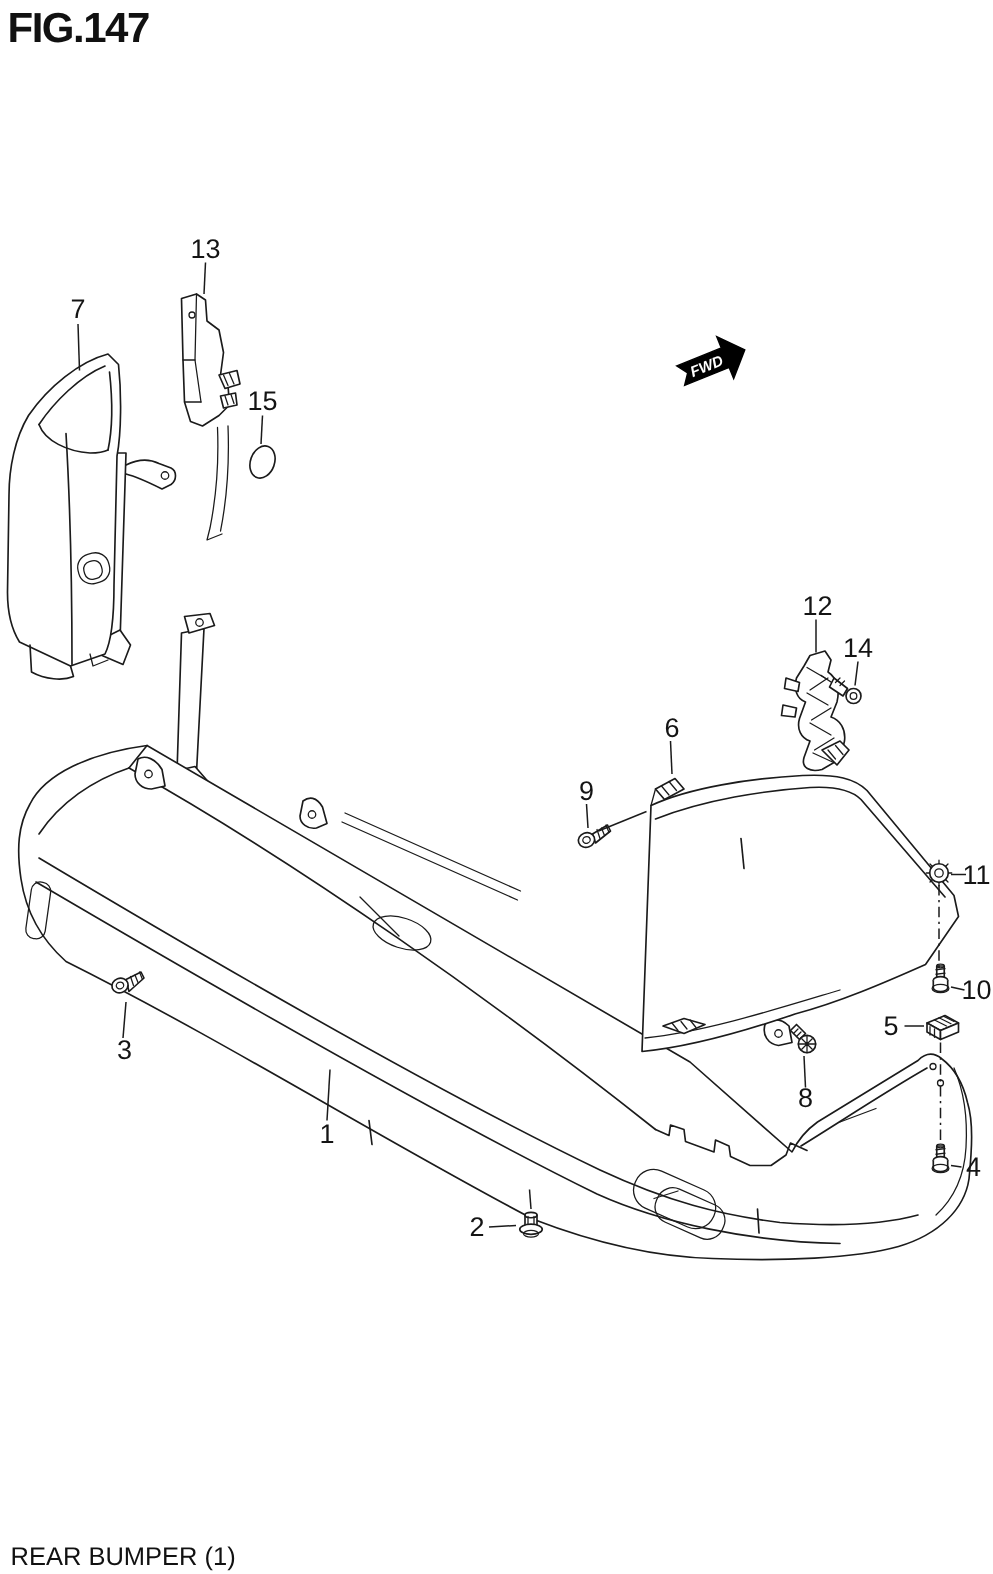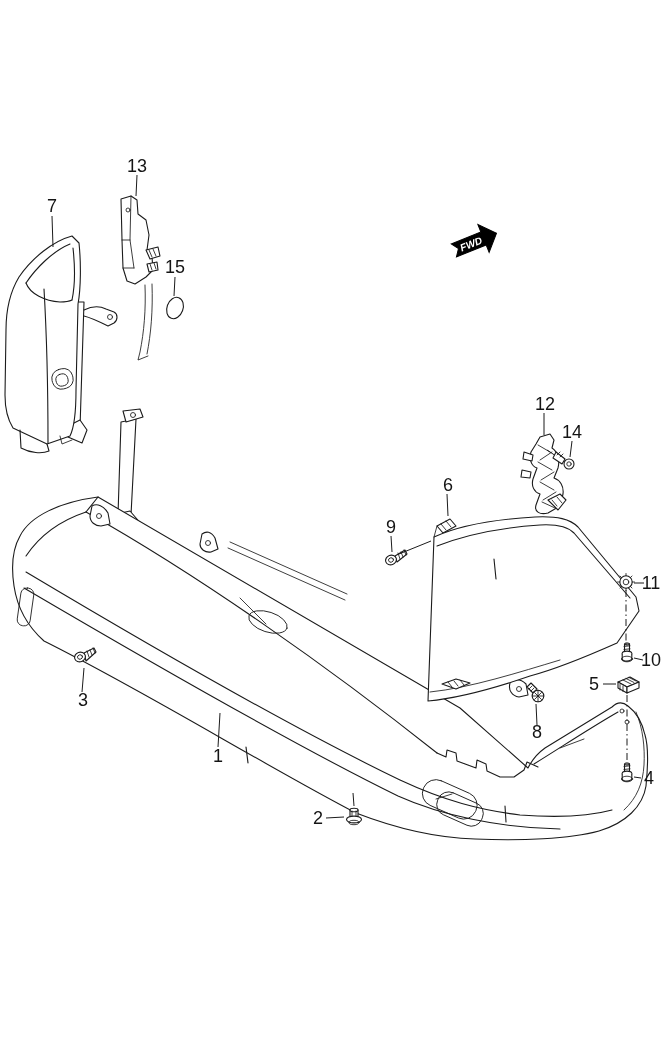--- a/index.html
+++ b/index.html
@@ -19,20 +19,21 @@
   .dash{fill:none;stroke:#1b1b1b;stroke-width:1;stroke-dasharray:7 3 1.5 3;}
   .ldr{fill:none;stroke:#1b1b1b;stroke-width:1;}
   .fwdtxt{font-family:"Liberation Sans",sans-serif;font-size:10px;font-weight:bold;
           font-style:italic;fill:#fff;}
 </style>
 </head>
 <body>
 
 <div class="page">
 
+  <div class="fig-title">FIG.147</div>
 
   <svg width="662" height="1049" viewBox="0 0 662 1049">
 
     <g>
 
       <path class="th" d="M145,285 C146,310 144,332 140,352 L138,360 L148,356"></path>
       <path class="th" d="M152,284 C153,310 151,334 147,354"></path>
 
       <polygon class="wh" points="74,302 84,302 80,428 70,428"></polygon>
       <path class="ln" d="M84,310 C92,306 100,306 106,309 L114,312 C118,314 118,320 114,323 L108,326 C100,322 92,318 84,316"></path>
@@ -255,13 +256,14 @@
       <text class="num" x="391" y="533">9</text>
       <text class="num" x="651" y="666">10</text>
       <text class="num" x="651" y="589">11</text>
       <text class="num" x="545" y="410">12</text>
       <text class="num" x="137" y="172">13</text>
       <text class="num" x="572" y="438">14</text>
       <text class="num" x="175" y="273">15</text>
     </g>
   </svg>
 
+  <div class="footer-line2">REAR BUMPER (1)</div>
 </div>
 
 </body></html>

